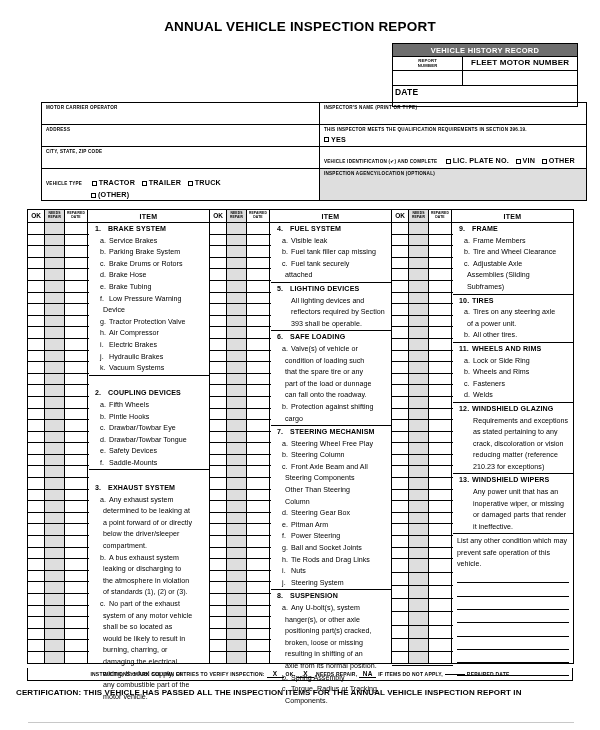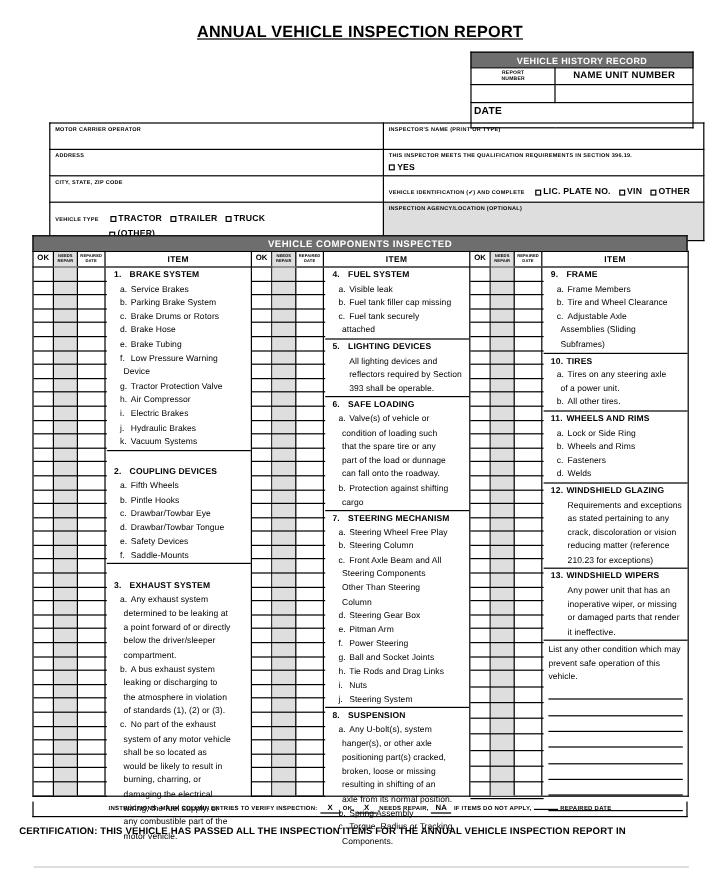--- a/index.html
+++ b/index.html
@@ -8,21 +8,20 @@
     width: 600px; height: 730px;
     background: #ffffff;
     font-family: "Liberation Sans", sans-serif;
     color: #000000;
     overflow: hidden;
   }
   .page {
     position: relative;
     width: 600px; height: 682px;
     padding: 0;
-    text-decoration: underline;
   }
 
   
   .title {
     text-align: center;
     font-size: 13.5px;
     font-weight: bold;
     letter-spacing: 0.2px;
     padding: 19px 0 6px 0;
   }
@@ -307,21 +306,21 @@
         </colgroup>
       <tbody>
         <tr>
           <td>
             <div class="vhr-h-small">
               <span>REPORT</span><br>
               <span>NUMBER</span>
             </div>
           </td>
           <td>
-            <div class="vhr-h-big">NAME UNIT NUMBER</div>
+            <div class="vhr-h-big">FLEET MOTOR NUMBER</div>
           </td>
         </tr>
         <tr>
           <td class="vhr-blank"></td>
           <td class="vhr-blank"></td>
         </tr>
         <tr>
           <td class="vhr-date" colspan="2">
             <span>DATE</span>
           </td>
@@ -380,21 +379,20 @@
             <span class="cb"></span><span>(OTHER)</span>
           </span>
         </td>
         <td class="shaded">
           <span class="lbl">INSPECTION AGENCY/LOCATION (OPTIONAL)</span>
         </td>
       </tr>
     </tbody>
   </table>
 
-  <div class="comp-bar">VEHICLE COMPONENTS INSPECTED</div>
 
   <table class="comp-tbl">
     <colgroup>
         <col class="colgrp">
         <col class="colgrp">
         <col class="colgrp">
       </colgroup>
     <tbody>
       <tr class="hdr-row">
         <td>

